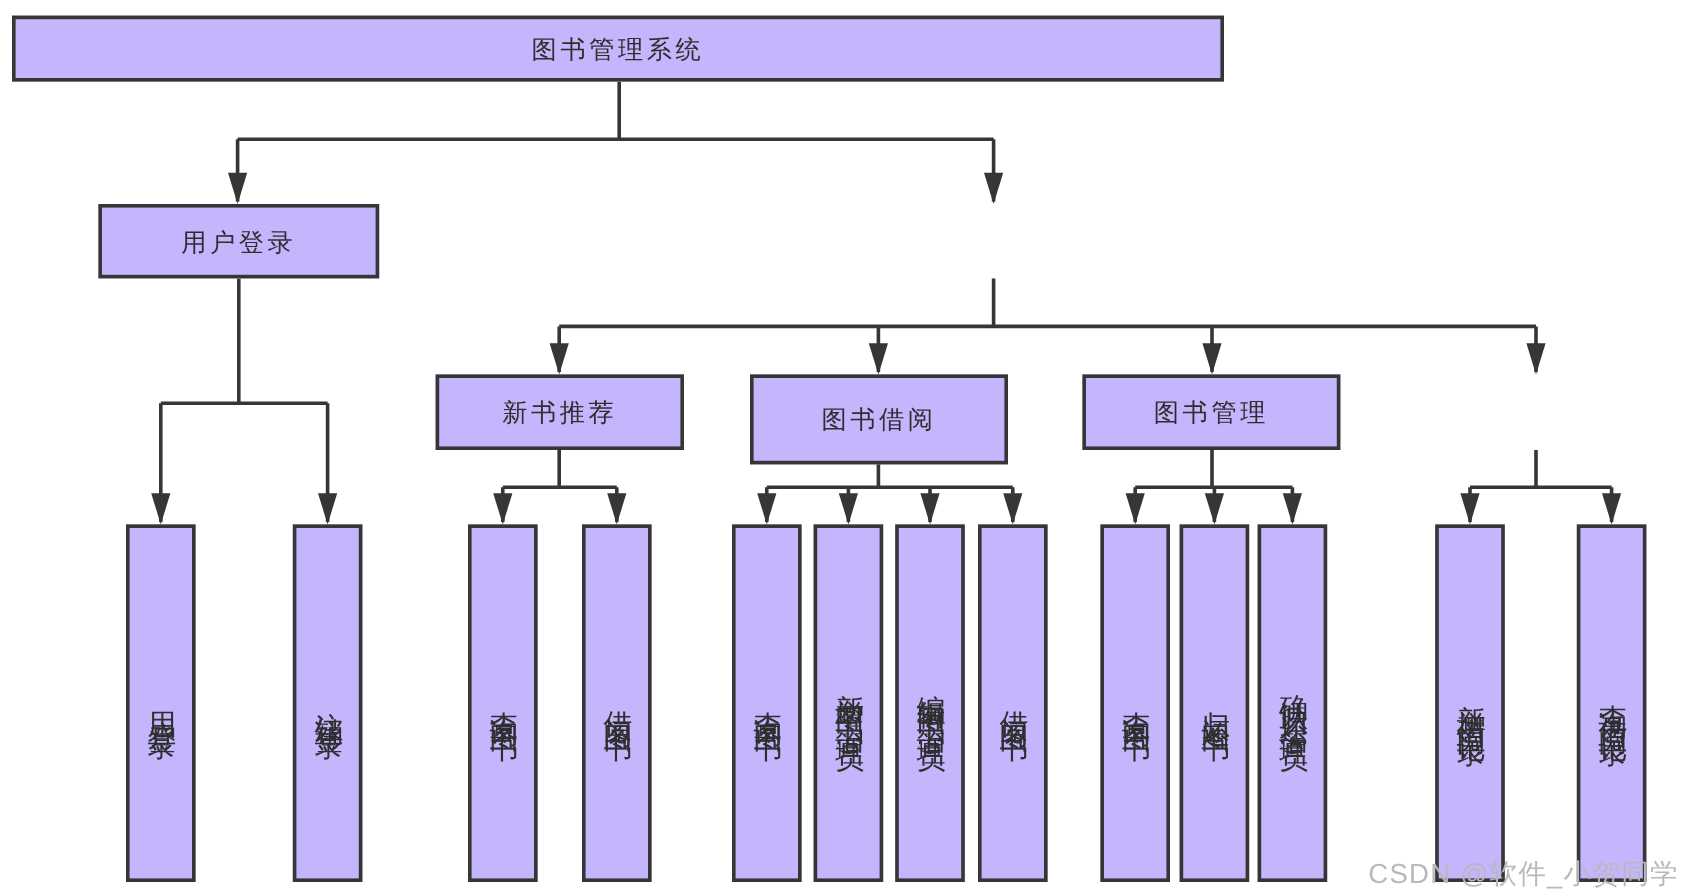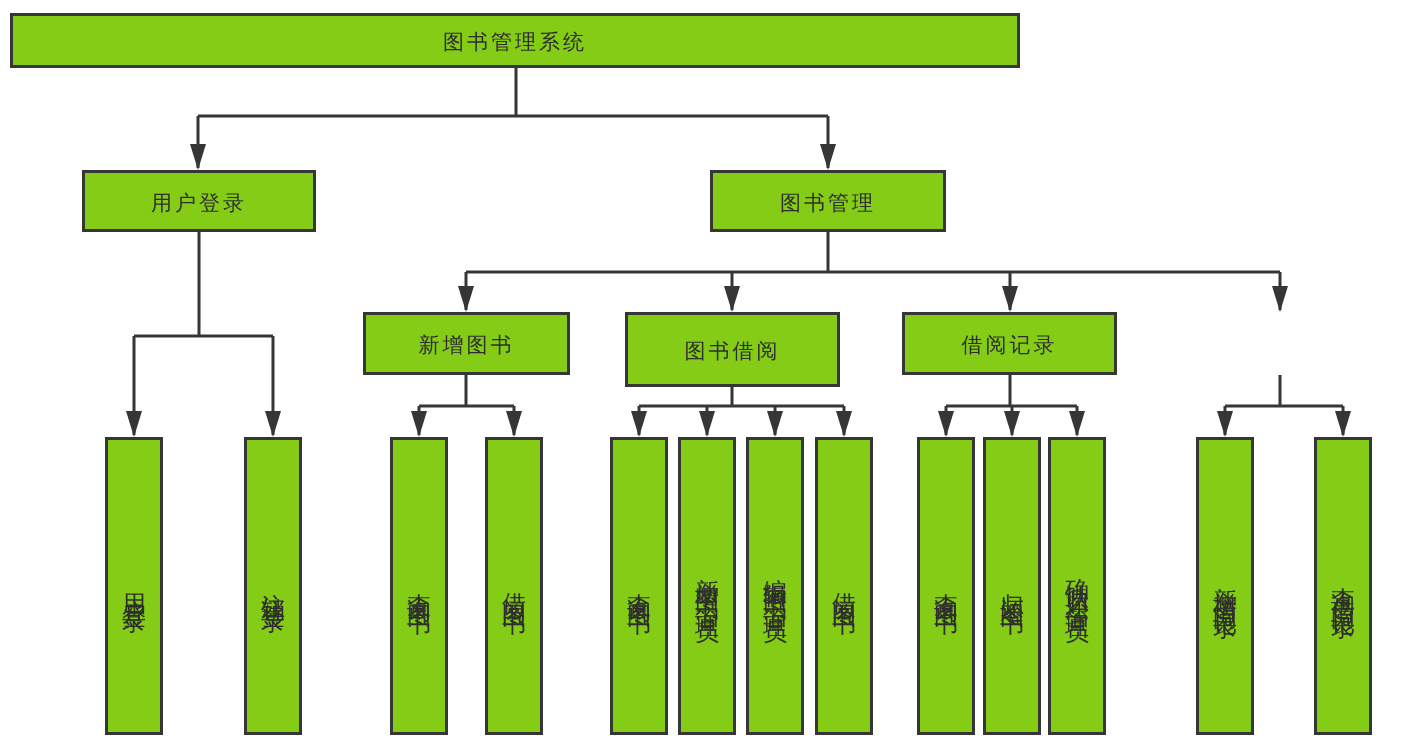--- a/index.html
+++ b/index.html
@@ -8,21 +8,21 @@
     width: 1405px; height: 747px;
     position: relative;
     overflow: hidden;
     font-family: "Liberation Sans", "DejaVu Sans", sans-serif;
     color: #2e2e2e;
   }
   .canvas { position: absolute; left: 0; top: 0; width: 1405px; height: 747px; }
   svg.connectors { position: absolute; left: 0; top: 0; width: 1405px; height: 747px; }
   .box {
     position: absolute;
-    background: #84cc16;
+    background: #c4b5fd;
     border: 3px solid #363636;
     display: flex;
     align-items: center;
     justify-content: center;
     text-align: center;
   }
   .hbox {
     font-size: 21px;
     letter-spacing: 3px;
     line-height: 1;
@@ -103,38 +103,38 @@
       <polygon points="1004,411 1020,411 1012,437"></polygon>
       <polygon points="1069,411 1085,411 1077,437"></polygon>
       <polygon points="1217,411 1233,411 1225,437"></polygon>
       <polygon points="1335,411 1351,411 1343,437"></polygon>
     </g>
   </svg>
 
   <div class="box root hbox">图书管理系统</div>
 
   <div class="box l2a hbox">用户登录</div>
-  <div class="box l2b hbox">图书管理</div>
 
-  <div class="box l3a hbox">新增图书</div>
+  <div class="box l3a hbox">新书推荐</div>
   <div class="box l3b hbox">图书借阅</div>
-  <div class="box l3c hbox">借阅记录</div>
+  <div class="box l3c hbox">图书管理</div>
 
   <div class="box leaf lf1">用户登录</div>
   <div class="box leaf lf2">注销登录</div>
 
   <div class="box leaf lf3">查询图书</div>
   <div class="box leaf lf4">借阅图书</div>
 
   <div class="box leaf lf5">查询图书</div>
   <div class="box leaf lf6">新增图书（管理员）</div>
   <div class="box leaf lf7">编辑图书（管理员）</div>
   <div class="box leaf lf8">借阅图书</div>
 
   <div class="box leaf lf9">查询图书</div>
   <div class="box leaf lf10">归还图书</div>
   <div class="box leaf lf11">确认归还（管理员）</div>
 
   <div class="box leaf lf12">新增借阅记录</div>
   <div class="box leaf lf13">查询借阅记录</div>
 
+  <div class="watermark">CSDN @软件_小贺同学</div>
 
 </div>
 
 </body></html>

